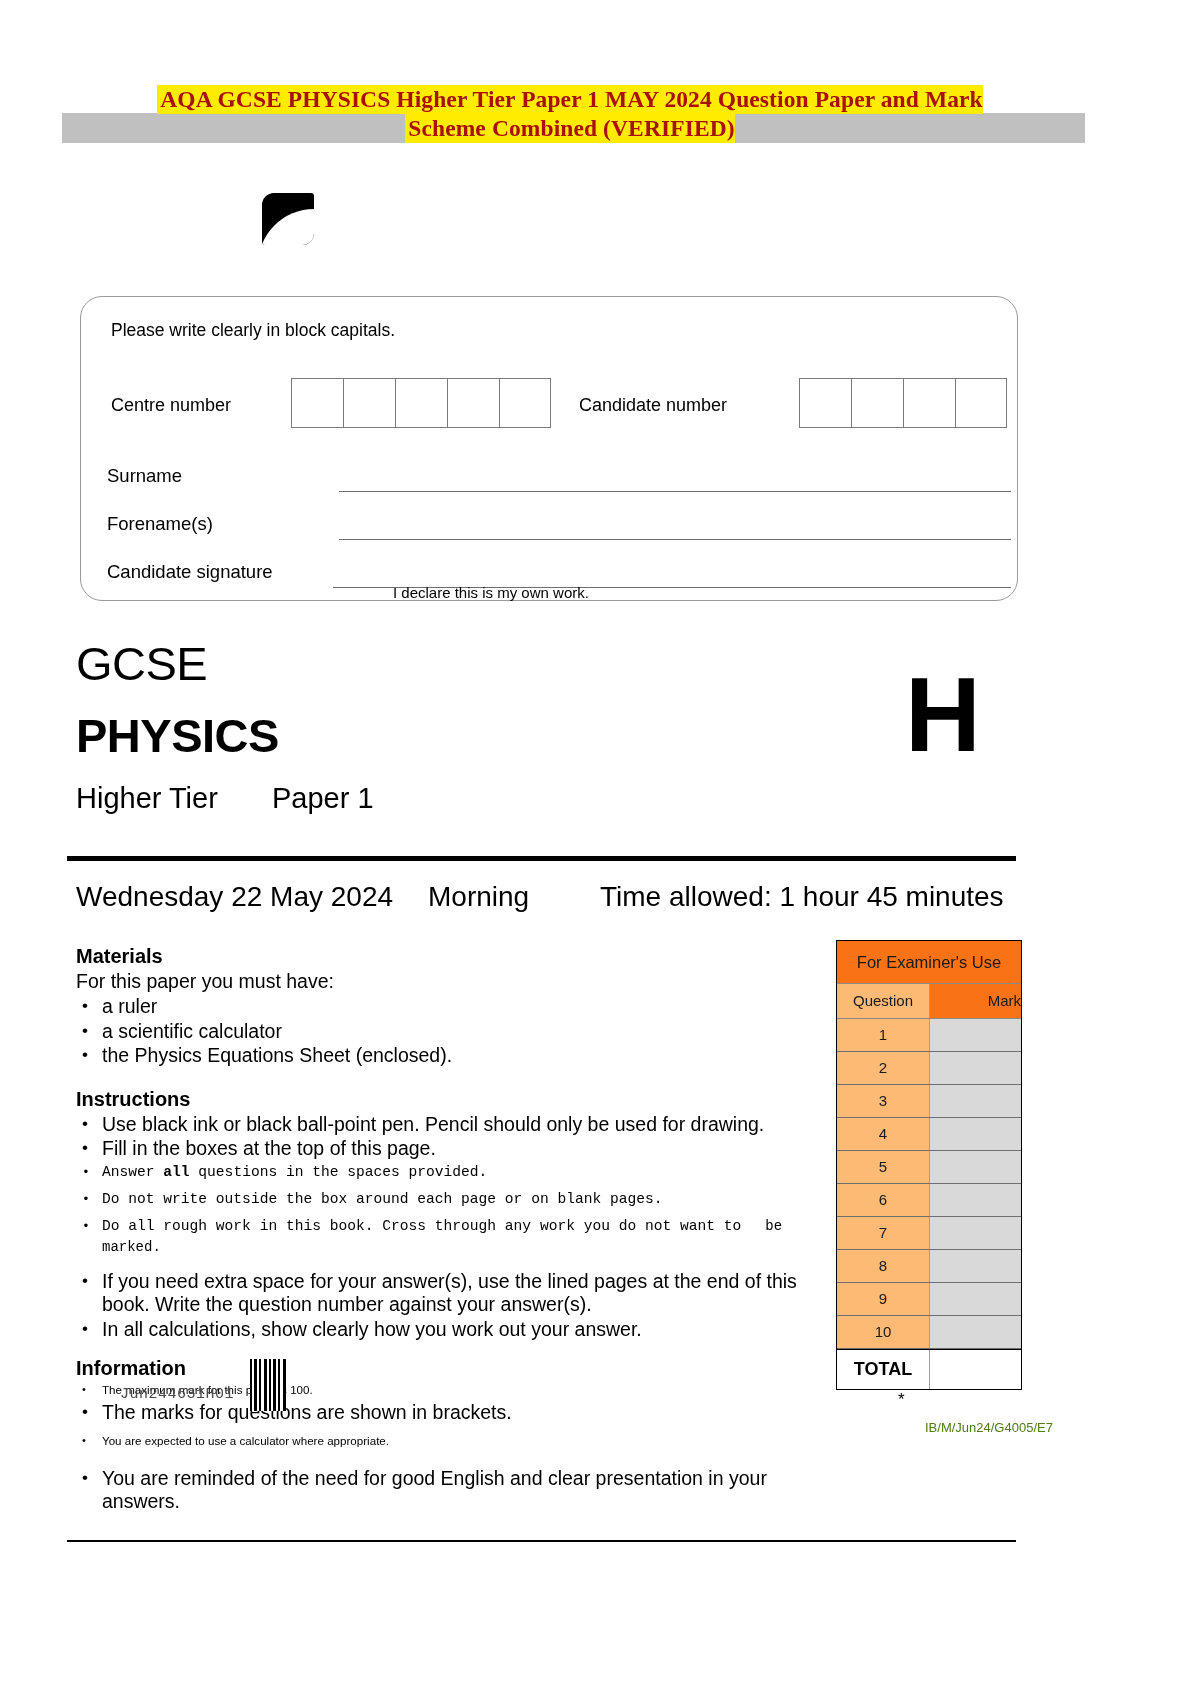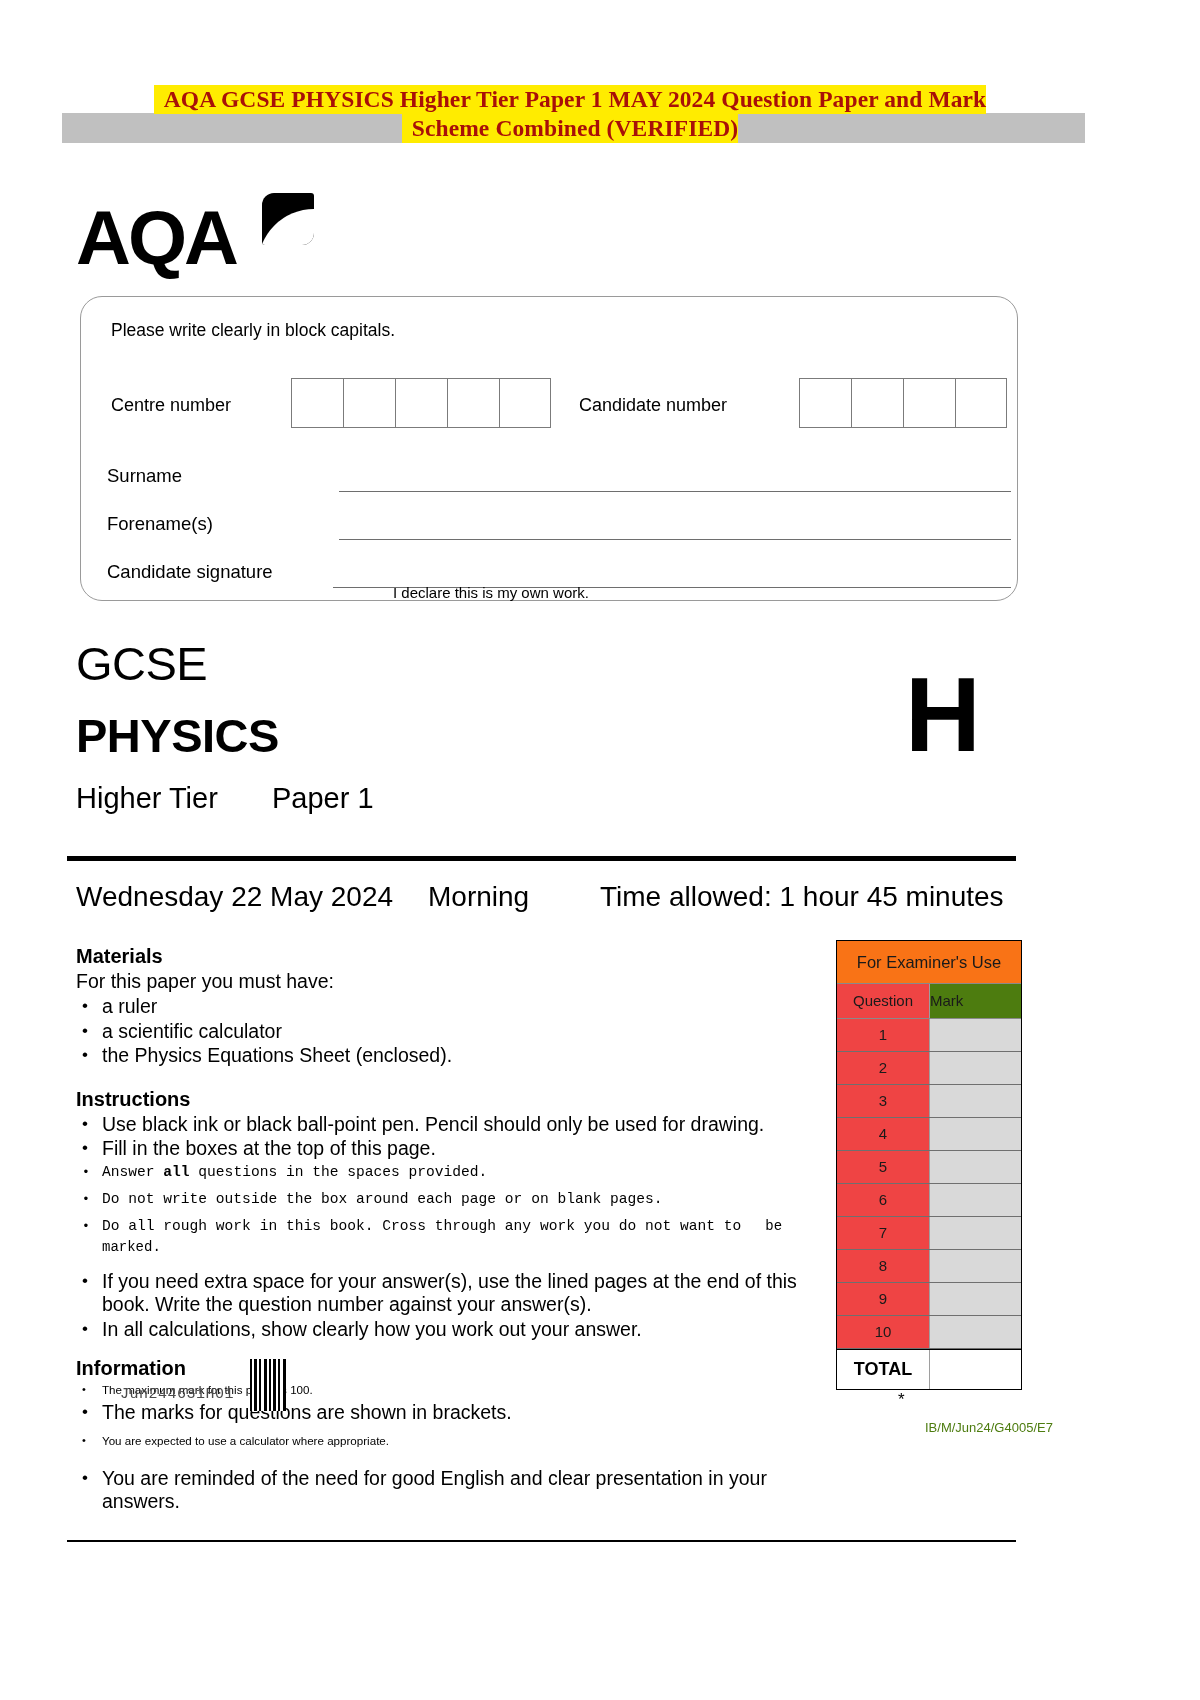--- a/index.html
+++ b/index.html
@@ -42,21 +42,21 @@
     font-weight: bold;
     font-size: 23.5px;
     line-height: 29px;
     color: #a81008;
     letter-spacing: 0.1px;
   }
   .banner-text span.hl {
     background: #ffec00;
     box-decoration-break: clone;
     -webkit-box-decoration-break: clone;
-    padding: 1px 0 2px 10px;
+    padding: 1px 0 2px 3px;
   }
 
   
   .page {
     position: absolute;
     left: 0; top: 150px;
     width: 1200px;
     height: 1550px;
   }
 
@@ -369,30 +369,30 @@
     height: 34px;
     border-bottom: 1.4px solid #8a8a8a;
   }
   .exam-table .te-sub .c1,
   .exam-table .te-row .c1 {
     width: 93px;
     box-sizing: border-box;
     text-align: center;
     font-size: 15px;
     border-right: 1px solid #9e9e9e;
-    background: #ef4444;
+    background: #fdba74;
     color: #1a1a1a;
   }
   .exam-table .te-sub .c1 { line-height: 34px; }
   .exam-table .te-sub .c2 {
     flex: 1;
-    text-align: left;
+    text-align: right;
     line-height: 34px;
     font-size: 15px;
-    background: #4d7c0f;
+    background: #f97316;
     color: #1a1a1a;
   }
   .exam-table .te-row {
     display: flex;
     height: 32px;
     border-bottom: 1.2px solid #6f6f6f;
   }
   .exam-table .te-row .c1 { line-height: 32px; }
   .exam-table .te-row .c2 {
     flex: 1;
@@ -436,21 +436,20 @@
   <div class="banner-grey"></div>
   <div class="banner-text">
     <span class="hl">AQA GCSE PHYSICS Higher Tier Paper 1 MAY 2024 Question Paper and Mark</span><br>
     <span class="hl">Scheme Combined (VERIFIED)</span>
   </div>
 </div>
 
 <div class="page">
 
   <div class="logo">
-    <div class="logo-word">AQA</div>
     <div class="logo-mark"></div>
   </div>
 
   <div class="details-box">
     <div class="details-note">Please write clearly in block capitals.</div>
 
     <div class="row-centre">
       <div class="lbl-centre">Centre number</div>
       <div class="boxes centre">
         <div class="cell"></div>

